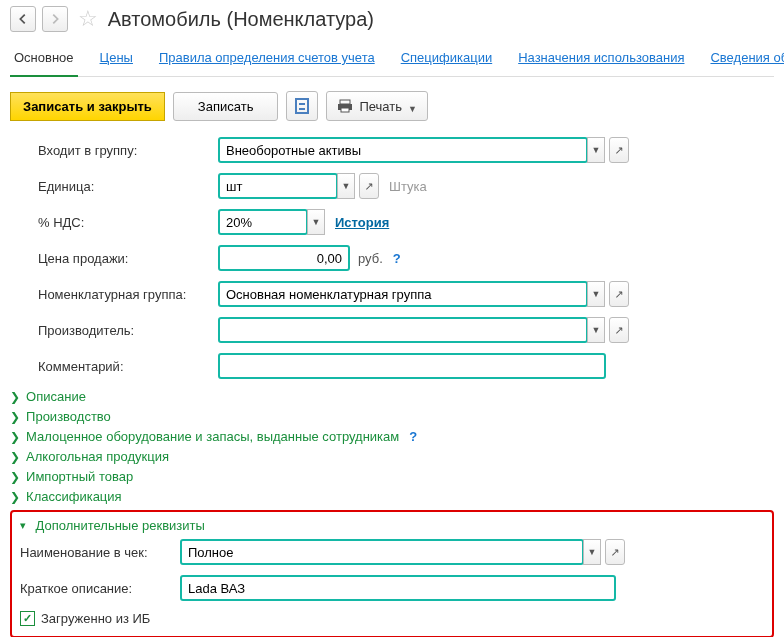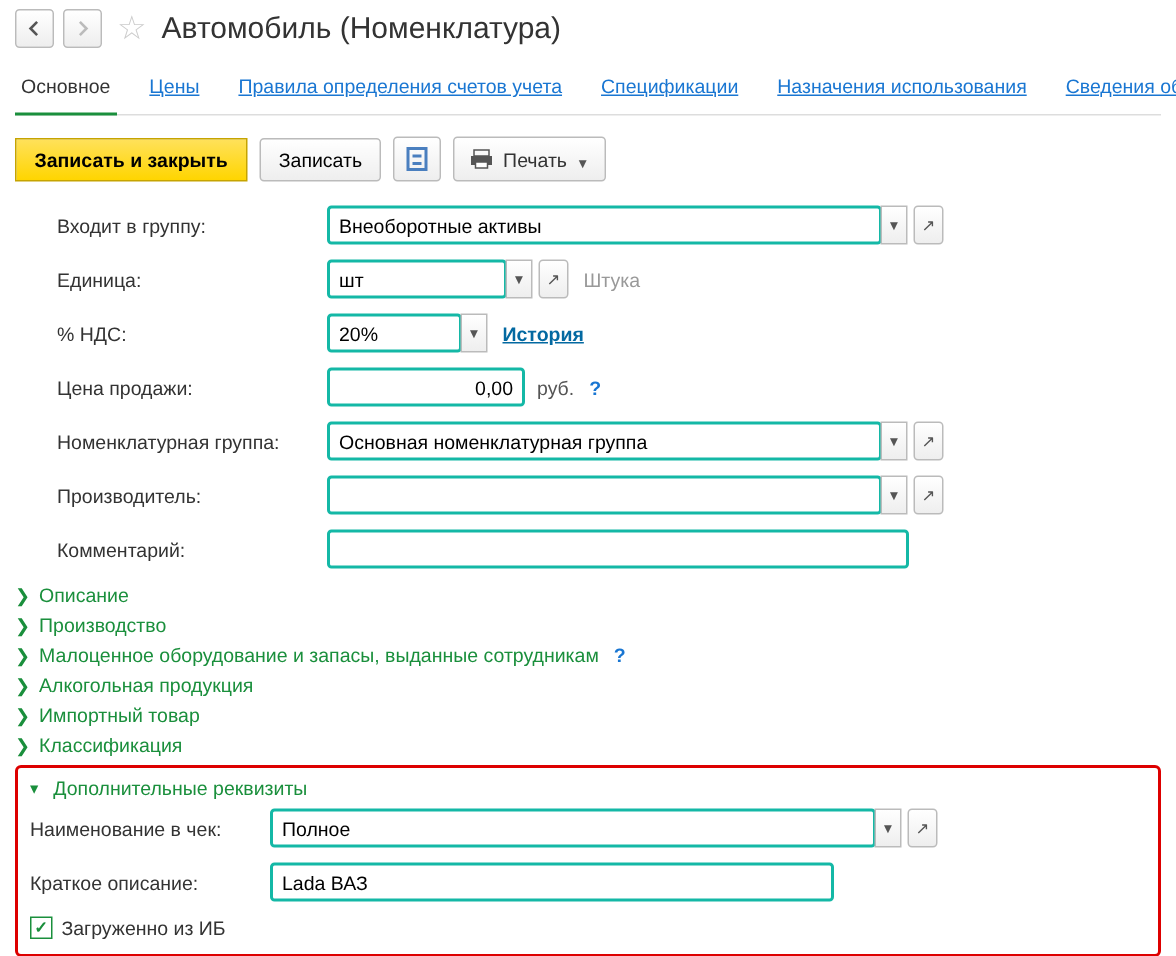--- a/index.html
+++ b/index.html
@@ -34,21 +34,21 @@
     border-radius: 0;
     padding: 6px 12px;
     font-weight: bold;
     cursor: pointer;
     font-size: 13px;
   }
   .btn {
     background: linear-gradient(#fff,#eee);
     border: 1px solid #bbb;
     border-radius: 3px;
-    padding: 6px 12px;
+    padding: 6px 24px;
     cursor: pointer;
     font-size: 13px;
   }
   .btn-icon {
     background: linear-gradient(#fff,#eee);
     border: 1px solid #bbb;
     border-radius: 3px;
     width: 32px; height: 30px;
     display: flex; align-items: center; justify-content: center;
     cursor: pointer;
@@ -232,19 +232,19 @@
     <span class="expand-label">Дополнительные реквизиты</span>
   </div>
   <div class="form-row" style="margin-top:6px">
     <span style="width:160px">Наименование в чек:</span>
     <input class="input-text" style="width: 404px;" value="Полное">
     <div class="dd-btn">▼</div>
     <div class="open-btn">↗</div>
   </div>
   <div class="form-row">
     <span style="width:160px">Краткое описание:</span>
-    <input class="input-text" style="width: 376px;" value="Lada ВАЗ">
+    <input class="input-text" style="width: 436px;" value="Lada ВАЗ">
   </div>
   <div class="checkbox-row">
     <span class="chk">✓</span>
     <span>Загруженно из ИБ</span>
   </div>
 </div>
 
 </body></html>

